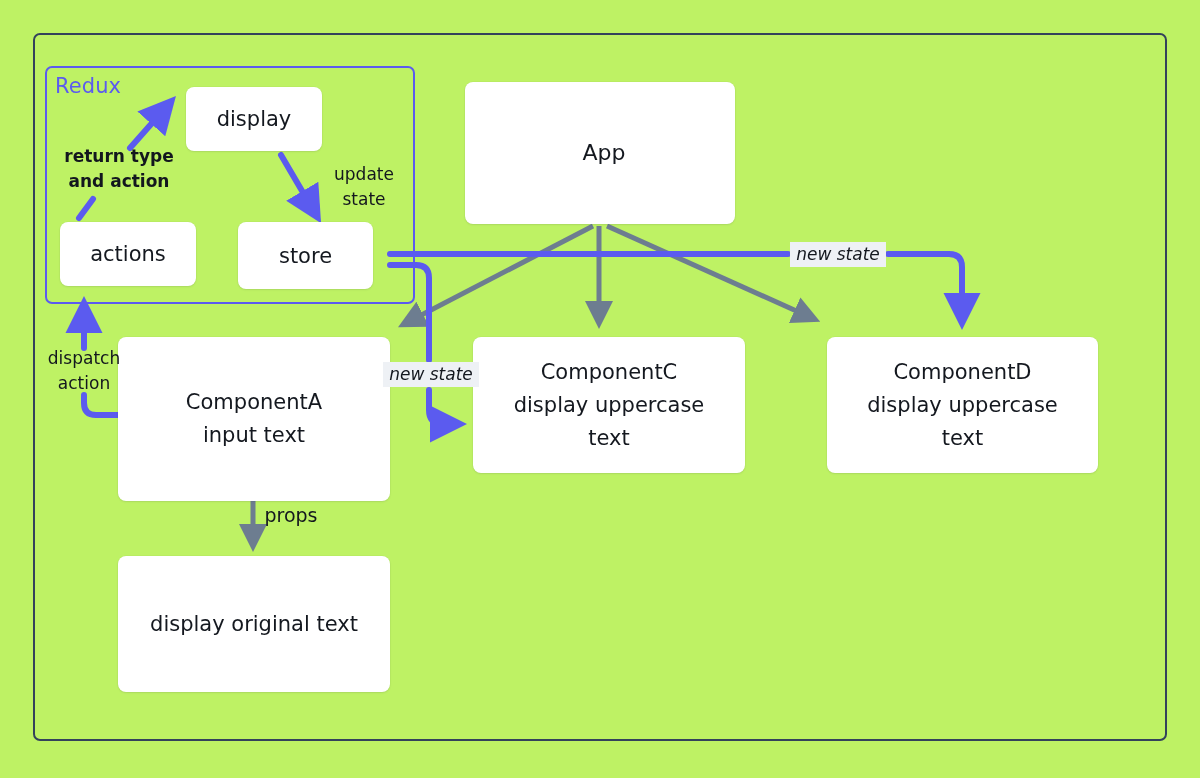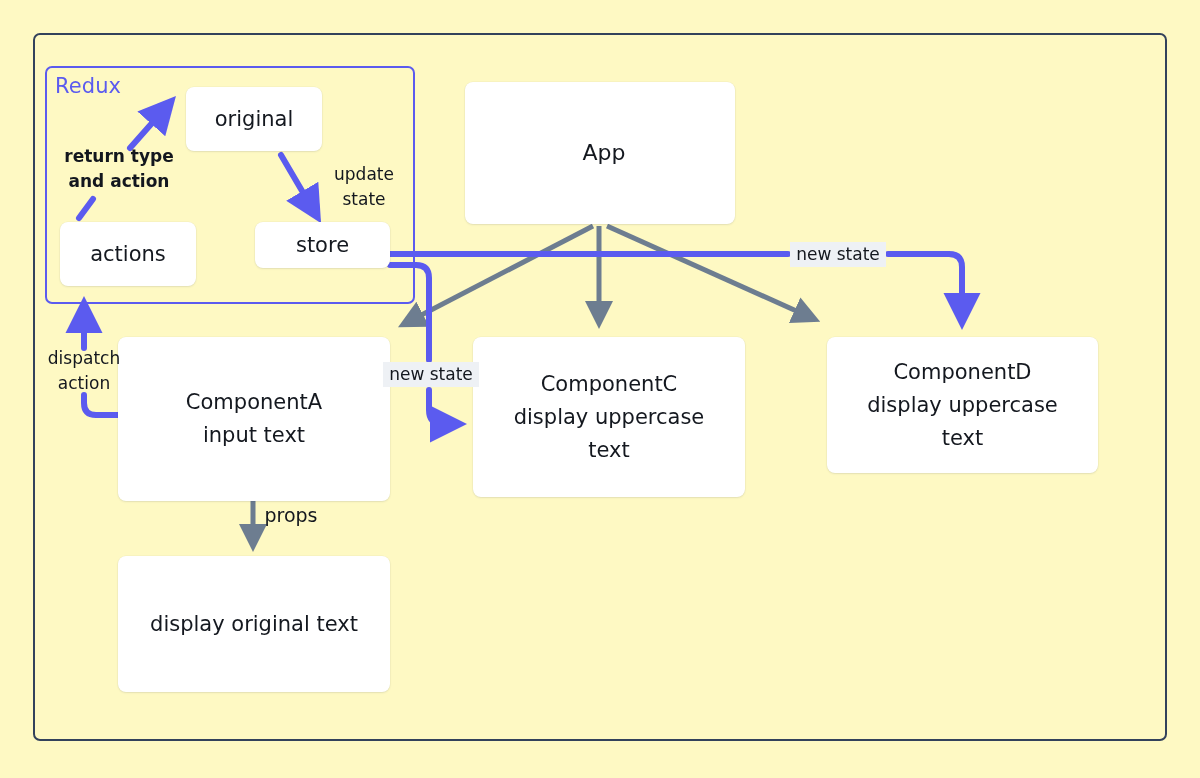--- a/index.html
+++ b/index.html
@@ -5,21 +5,21 @@
   html, body {
     margin: 0;
     padding: 0;
     background: #eef1f5;
     font-family: "DejaVu Sans", sans-serif;
   }
   #canvas {
     position: relative;
     width: 1200px;
     height: 778px;
-    background: #fef9c3;
+    background: #bef264;
     overflow: hidden;
   }
   #wires {
     position: absolute;
     left: 0; top: 0;
     width: 1200px;
     height: 778px;
     pointer-events: none;
   }
   .outer-frame {
@@ -77,20 +77,21 @@
     font-size: 17px;
     line-height: 25px;
     text-align: center;
     white-space: nowrap;
   }
   .edge-label.two { white-space: normal; }
   .edge-label span { display: block; }
   .lbl-chip {
     background: #eef1f5;
     padding: 0 3px;
+    font-style: italic;
   }
 </style>
 </head>
 <body>
 
 <div id="canvas">
 
   <svg id="wires" viewBox="0 0 1200 778">
     <defs>
       <marker id="arrowPurple" markerWidth="7" markerHeight="7" refX="4.2" refY="3.5" orient="auto" markerUnits="strokeWidth">
@@ -141,31 +142,31 @@
       <path d="M888,254 L949,254 Q962,254 962,267 L962,318" stroke="#5b5bef" stroke-width="6" fill="none" stroke-linecap="round" marker-end="url(#arrowPurple)"></path>
     </g>
   </svg>
 
   <div class="outer-frame"></div>
   <div class="redux-frame"></div>
   <div class="redux-label">Redux</div>
 
   <div class="node node-sm" style="left:186px; top:87px; width:136px; height:64px;">
     <span class="lines">
-      <span>original</span>
+      <span>display</span>
     </span>
   </div>
 
   <div class="node node-sm" style="left:60px; top:222px; width:136px; height:64px;">
     <span class="lines">
       <span>actions</span>
     </span>
   </div>
 
-  <div class="node node-sm" style="left:255px; top:222px; width:135px; height:46px;text-align:center;">
+  <div class="node node-sm" style="left:238px; top:222px; width:135px; height:67px;text-align:center;">
     <span class="lines">
       <span>store</span>
     </span>
   </div>
 
   <div class="node node-app" style="left:465px; top:82px; width:270px; height:142px;">
     <span class="lines">
       <span>App</span>
     </span>
   </div>
@@ -176,21 +177,21 @@
       <span>input text</span>
     </span>
   </div>
 
   <div class="node node-md" style="left:118px; top:556px; width:272px; height:136px;">
     <span class="lines">
       <span>display original text</span>
     </span>
   </div>
 
-  <div class="node node-md" style="left:473px; top:337px; width:272px; height:160px;">
+  <div class="node node-md" style="left:473px; top:337px; width:272px; height:136px;">
     <span class="lines">
       <span>ComponentC</span>
       <span>display uppercase</span>
       <span>text</span>
     </span>
   </div>
 
   <div class="node node-md" style="left:827px; top:337px; width:271px; height:136px;">
     <span class="lines">
       <span>ComponentD</span>

